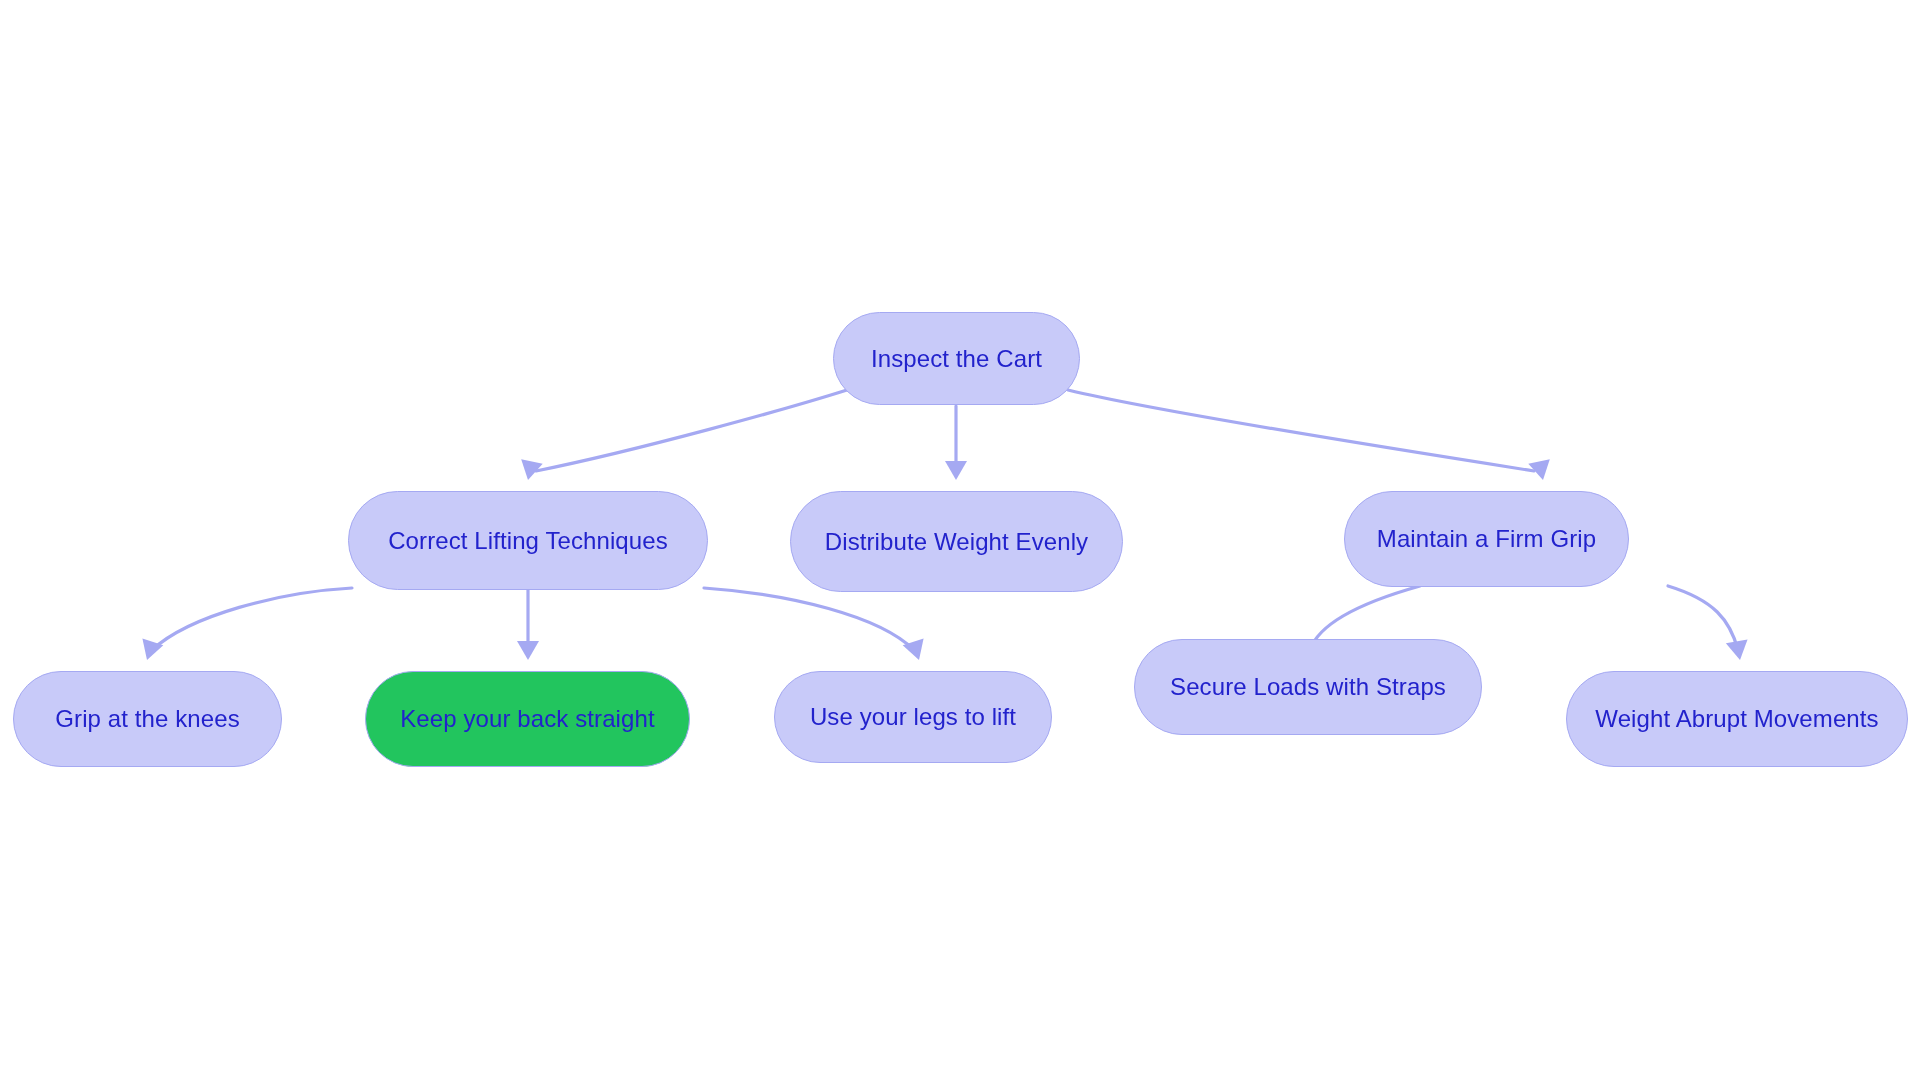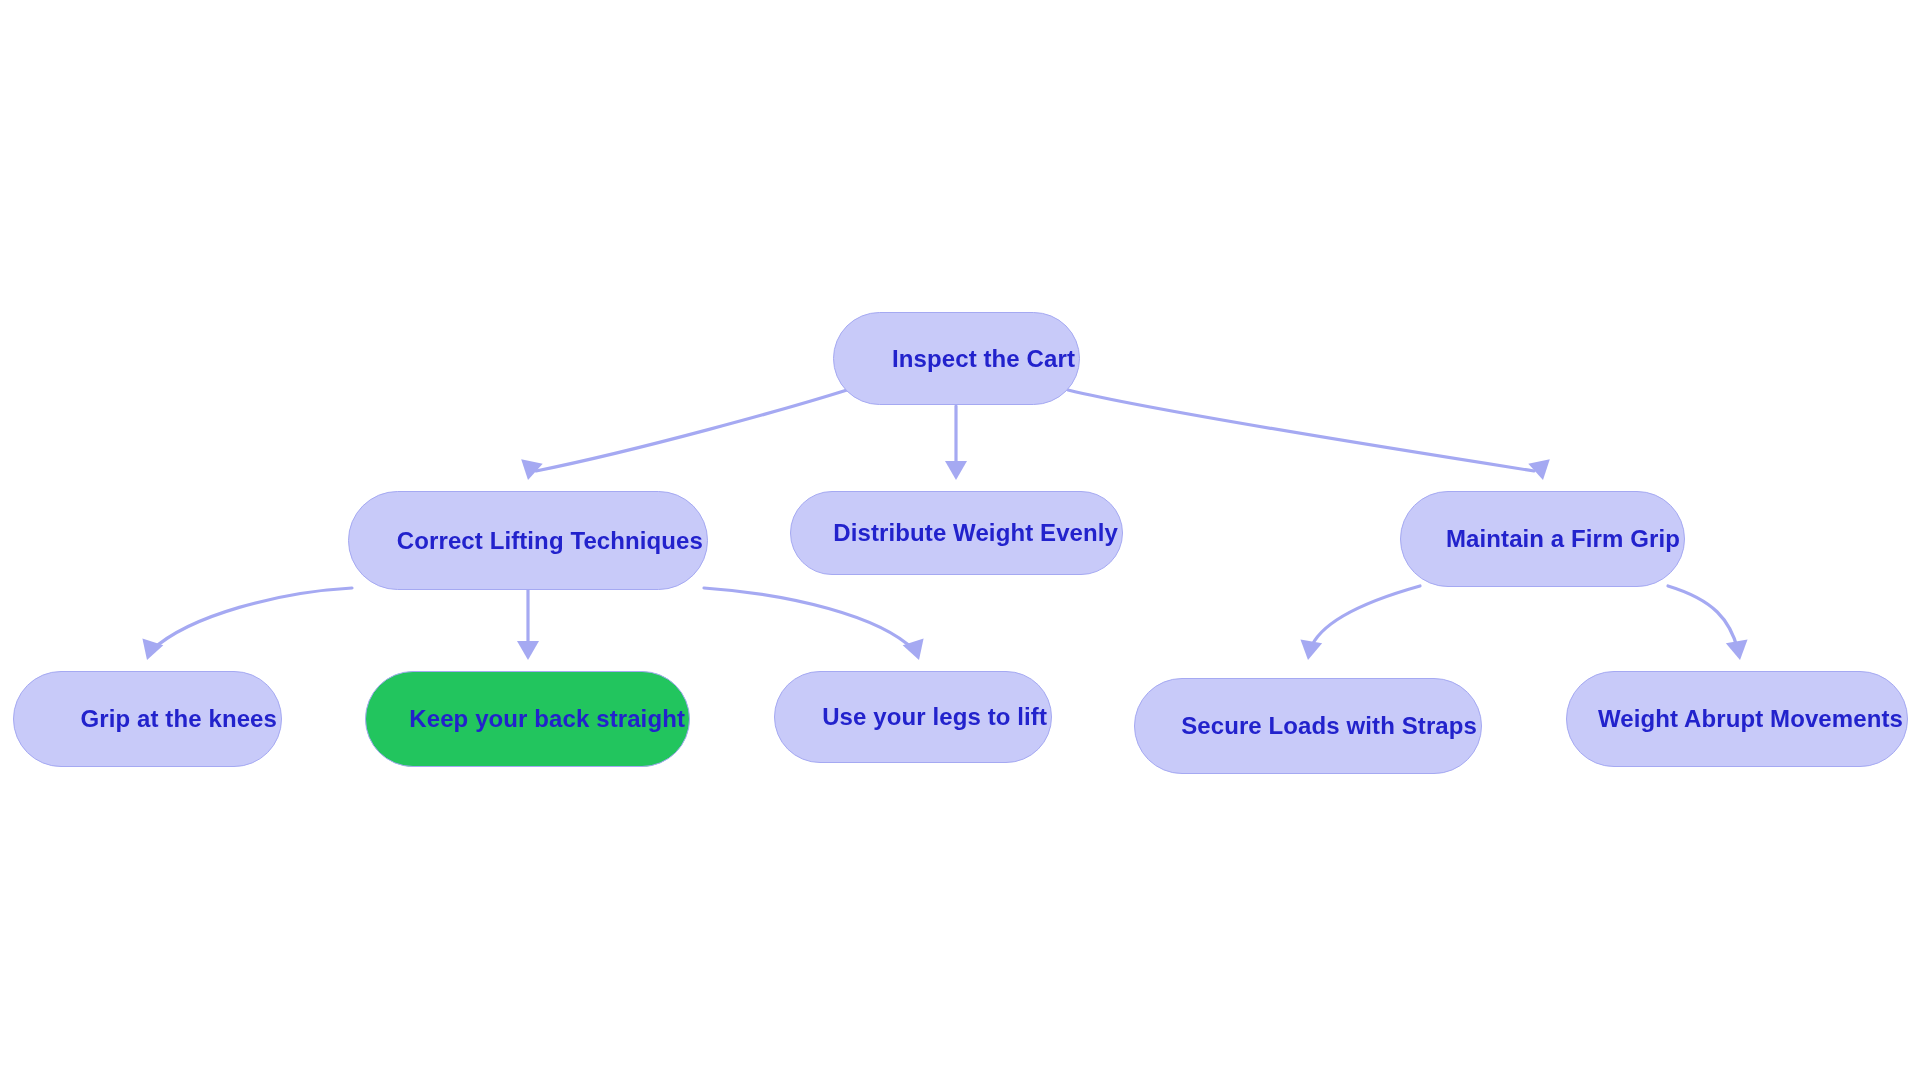--- a/index.html
+++ b/index.html
@@ -22,28 +22,28 @@
     top: 0;
     width: 1920px;
     height: 1083px;
     pointer-events: none;
   }
   .node {
     position: absolute;
     box-sizing: border-box;
     display: flex;
     align-items: center;
-    justify-content: flex-end;
+    justify-content: center;
     background: #c8caf9;
     border: 1.6px solid #a5a9f2;
     border-radius: 999px;
     color: #2222cc;
     font-family: "Liberation Sans", sans-serif;
     font-size: 24px;
-    font-weight: 700;
+    font-weight: 400;
     letter-spacing: 0.1px;
     white-space: nowrap;
     z-index: 2;
   }
   .node-label {
     display: block;
     line-height: 1;
     padding: 0 4px;
   }
 </style>
@@ -87,36 +87,36 @@
       </g>
     </svg>
 
   <div id="node-layer">
       <div class="node" style="left: 833px; top: 312px; width: 247px; height: 93px; background: rgb(200, 202, 249); border-color: rgb(165, 169, 242); color: rgb(34, 34, 204);">
         <span class="node-label">Inspect the Cart</span>
       </div>
       <div class="node" style="left: 348px; top: 491px; width: 360px; height: 99px; background: rgb(200, 202, 249); border-color: rgb(165, 169, 242); color: rgb(34, 34, 204);">
         <span class="node-label">Correct Lifting Techniques</span>
       </div>
-      <div class="node" style="left: 790px; top: 491px; width: 333px; height: 84px; background: rgb(200, 202, 249); border-color: rgb(165, 169, 242); color: rgb(34, 34, 204);">
+      <div class="node" style="left: 790px; top: 491px; width: 333px; height: 101px; background: rgb(200, 202, 249); border-color: rgb(165, 169, 242); color: rgb(34, 34, 204);">
         <span class="node-label">Distribute Weight Evenly</span>
       </div>
-      <div class="node" style="left: 1400px; top: 491px; width: 285px; height: 96px; background: rgb(200, 202, 249); border-color: rgb(165, 169, 242); color: rgb(34, 34, 204);">
+      <div class="node" style="left: 1344px; top: 491px; width: 285px; height: 96px; background: rgb(200, 202, 249); border-color: rgb(165, 169, 242); color: rgb(34, 34, 204);">
         <span class="node-label">Maintain a Firm Grip</span>
       </div>
       <div class="node" style="left: 13px; top: 671px; width: 269px; height: 96px; background: rgb(200, 202, 249); border-color: rgb(165, 169, 242); color: rgb(34, 34, 204);">
         <span class="node-label">Grip at the knees</span>
       </div>
       <div class="node" style="left: 365px; top: 671px; width: 325px; height: 96px; background: #22c55e; border-color: rgb(165, 169, 242); color: rgb(34, 34, 204);">
         <span class="node-label">Keep your back straight</span>
       </div>
       <div class="node" style="left: 774px; top: 671px; width: 278px; height: 92px; background: rgb(200, 202, 249); border-color: rgb(165, 169, 242); color: rgb(34, 34, 204);">
         <span class="node-label">Use your legs to lift</span>
       </div>
-      <div class="node" style="left: 1134px; top: 678px; width: 348px; height: 96px; background: rgb(200, 202, 249); border-color: rgb(165, 169, 242); color: rgb(34, 34, 204);">
+      <div class="node" style="left: 1134px; top: 639px; width: 348px; height: 96px; background: rgb(200, 202, 249); border-color: rgb(165, 169, 242); color: rgb(34, 34, 204);">
         <span class="node-label">Secure Loads with Straps</span>
       </div>
       <div class="node" style="left: 1566px; top: 671px; width: 342px; height: 96px; background: rgb(200, 202, 249); border-color: rgb(165, 169, 242); color: rgb(34, 34, 204);">
         <span class="node-label">Weight Abrupt Movements</span>
       </div>
     </div>
 
 </div>
 
 </body></html>

